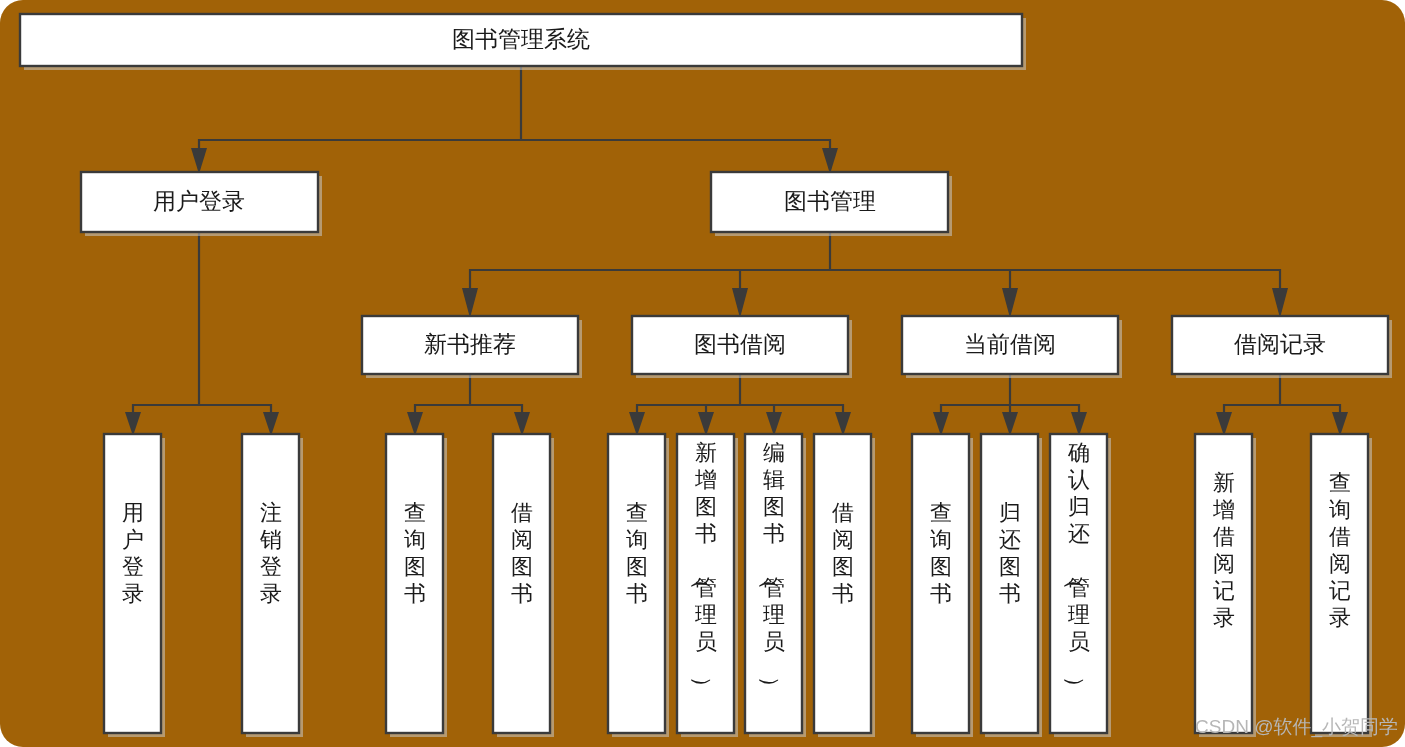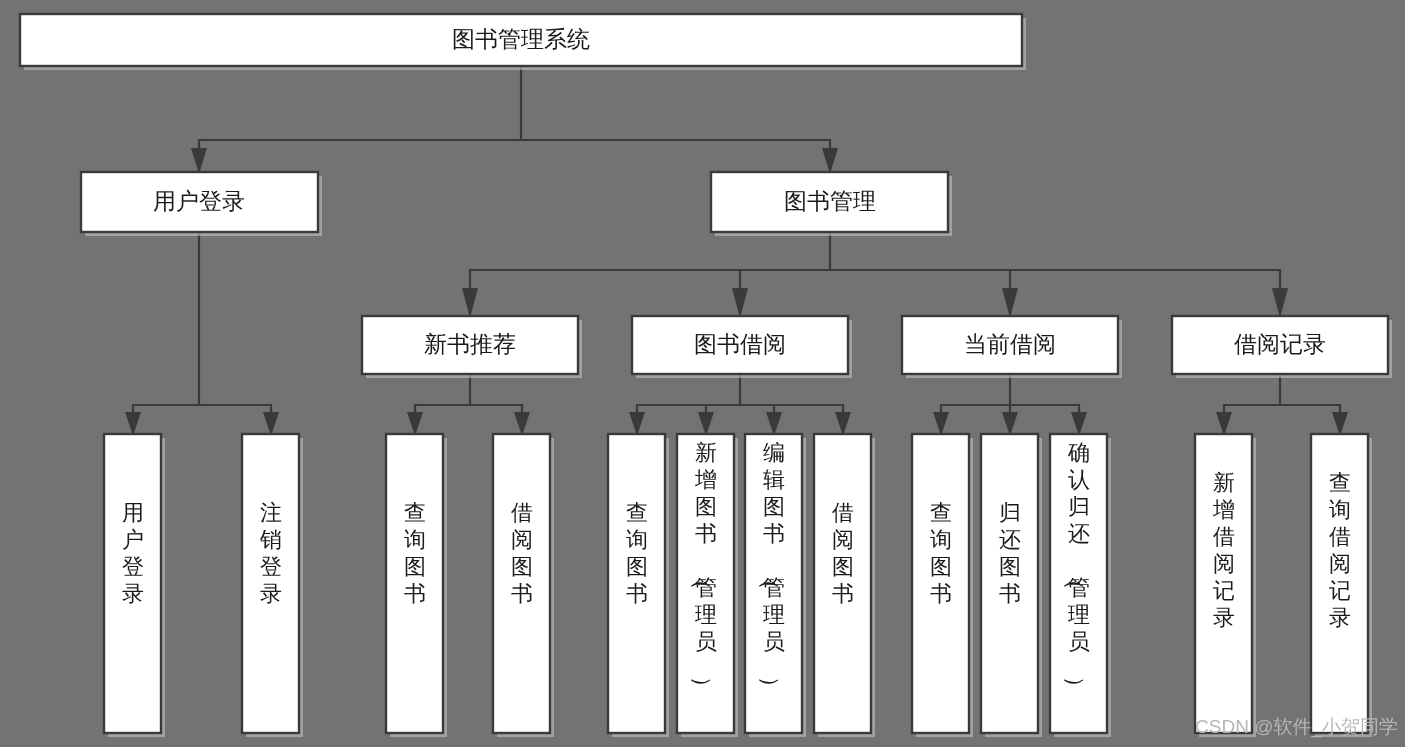--- a/index.html
+++ b/index.html
@@ -8,22 +8,23 @@
     padding: 0;
     background: #ffffff;
   }
   body {
     font-family: "Liberation Sans", "DejaVu Sans", sans-serif;
   }
   #diagram-root {
     position: relative;
     width: 1405px;
     height: 747px;
-    background: #737373;
+    background: #a16207;
     overflow: hidden;
+    border-radius: 23px;
   }
   svg.diagram-canvas {
     position: absolute;
     left: 0;
     top: 0;
     width: 1405px;
     height: 747px;
   }
   .node-box {
     fill: #ffffff;

